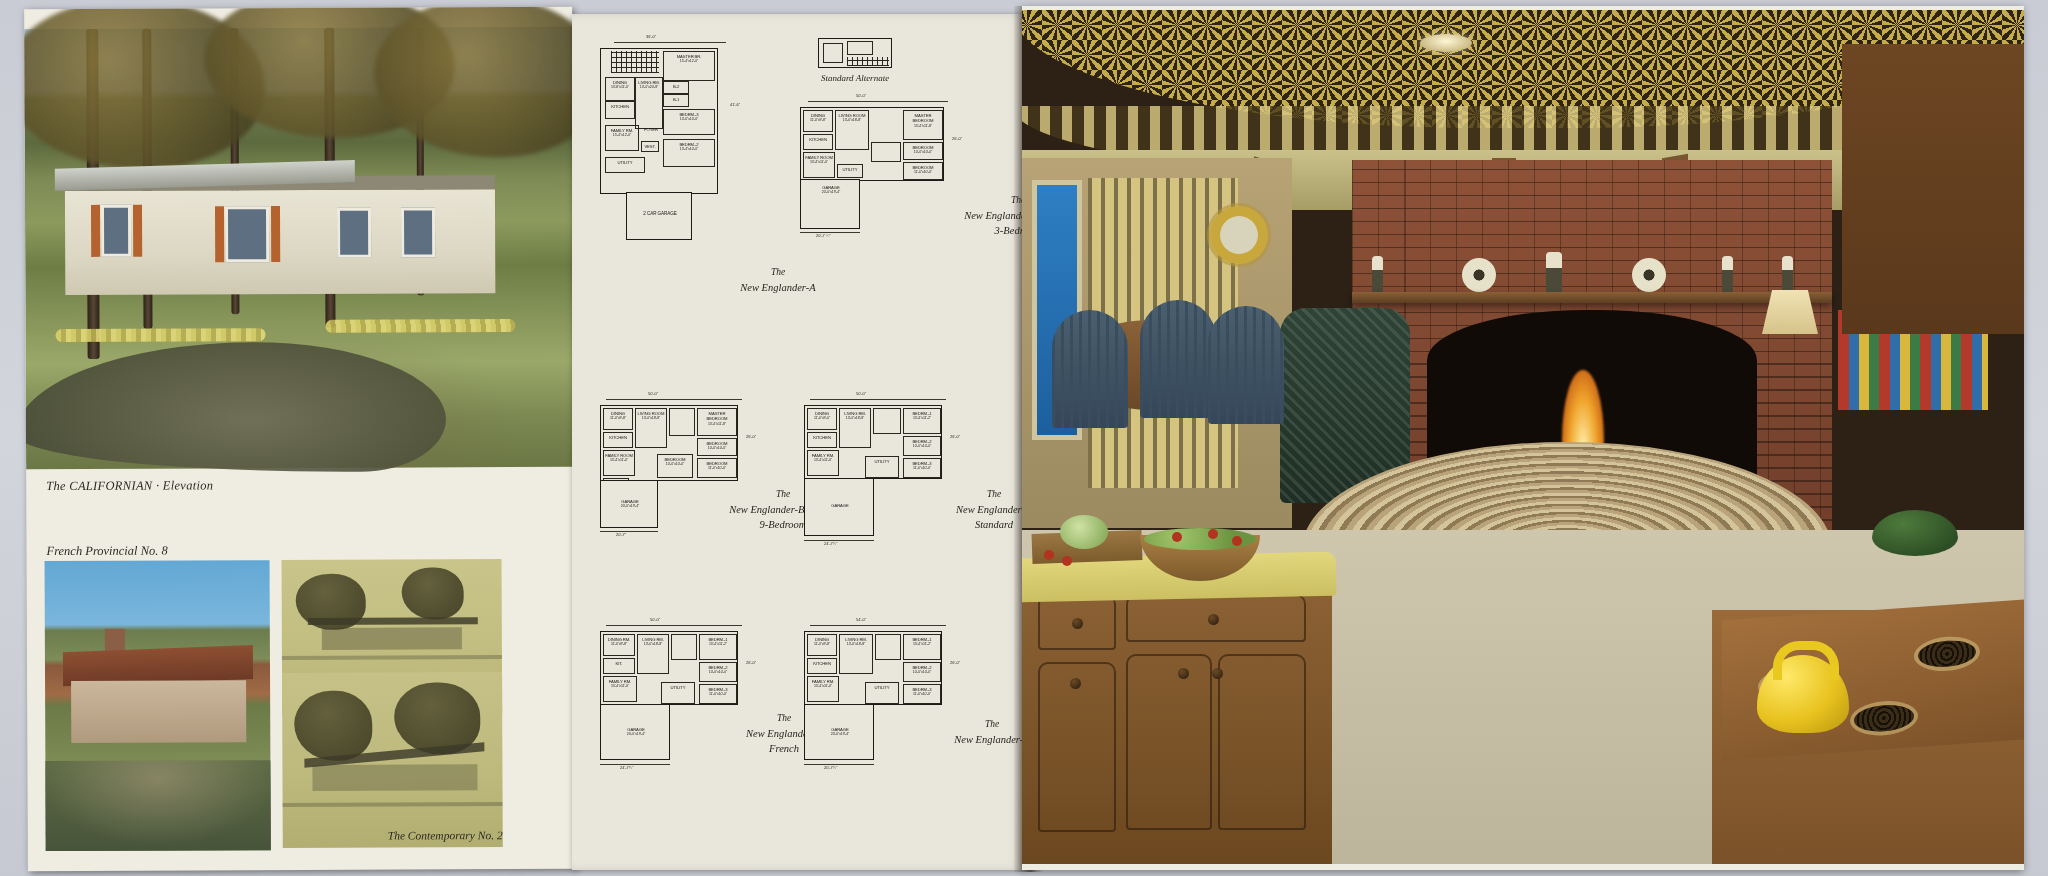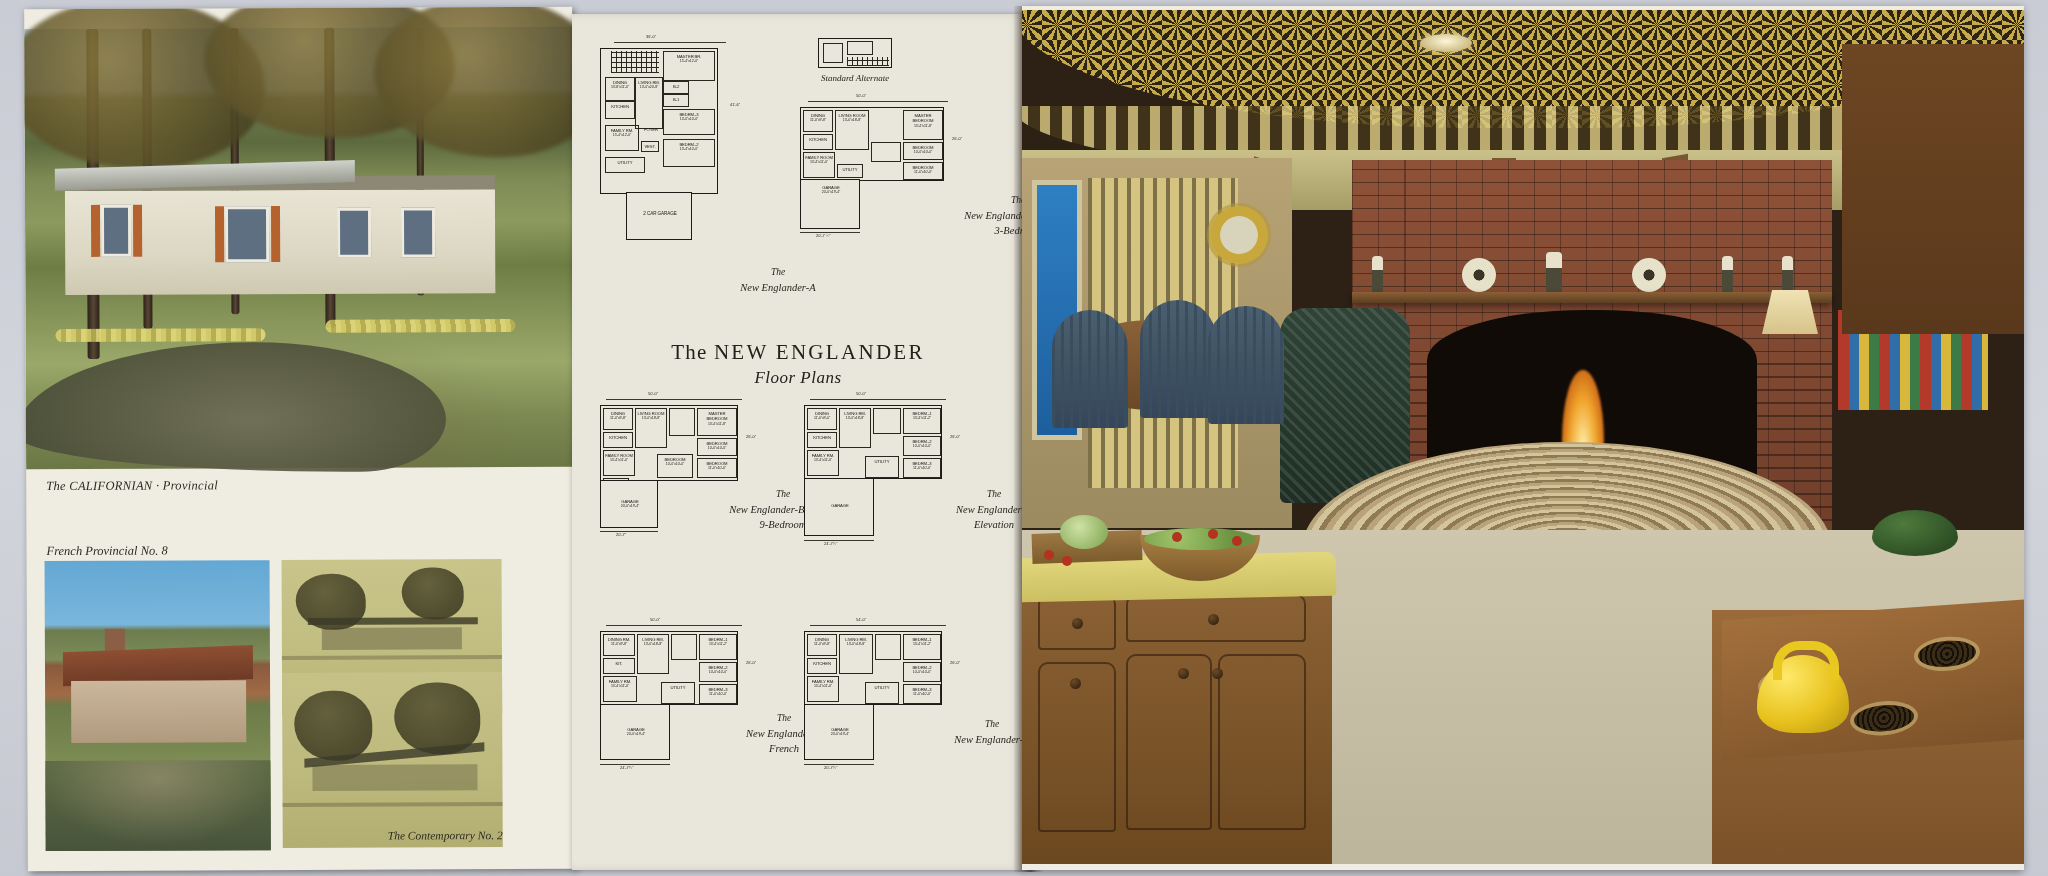--- a/index.html
+++ b/index.html
@@ -430,21 +430,21 @@
         <div class="shutter" style="left:206px;top:16px;height:56px;"></div>
         <div class="win" style="left:272px;top:18px;width:34px;height:50px;"></div>
         <div class="win" style="left:336px;top:18px;width:34px;height:50px;"></div>
       </div>
 
       <div class="flowers" style="left:30px;top:300px;width:210px;"></div>
       <div class="flowers" style="left:300px;top:292px;width:190px;"></div>
       <div class="drive"></div>
     </div>
 
-    <div class="cap cap-main">The CALIFORNIAN  ·  Provincial</div>
+    <div class="cap cap-main">The CALIFORNIAN  ·  Elevation</div>
 
     <div class="cap cap-fp">French Provincial No. 8</div>
 
     <div class="photo-fp">
       <div class="chim"></div>
       <div class="roof"></div>
       <div class="body"></div>
       <div class="refl"></div>
     </div>
 
@@ -590,22 +590,20 @@
       <div class="dimlbl" style="left:16px;top:131px;">20'-7 ½"</div>
 
       <div class="pcap" style="left:148px;top:92px;width:140px;">
         <span class="the">The</span>
         <span>New Englander-B Deluxe</span><br>
         <span>3-Bedroom</span>
       </div>
     </div>
 
     <div class="mid-title" style="top:326px;">
-      <div class="t1"><span>The </span><b>NEW ENGLANDER</b></div>
-      <div class="t2">Floor Plans</div>
     </div>
 
     <div class="plan" style="left:28px;top:386px;">
       <div class="dimlbl" style="left:48px;top:-9px;">50'-0"</div>
       <div class="dimline" style="left:6px;top:-1px;width:136px;"></div>
       <div class="dimlbl" style="left:146px;top:34px;">26'-0"</div>
 
       <div class="plan-box" style="width:138px;height:76px;margin-top:5px;">
         <div class="rm" style="left:2px;top:2px;width:30px;height:22px;">
           <span>DINING</span>
@@ -703,21 +701,21 @@
         <div class="rm" style="left:4px;top:22px;width:62px;height:14px;border:none;">
           <span>GARAGE</span>
         </div>
       </div>
       <div class="dimline" style="left:0;top:140px;width:70px;"></div>
       <div class="dimlbl" style="left:20px;top:141px;">24'-7¼"</div>
 
       <div class="pcap" style="left:130px;top:88px;width:120px;">
         <span class="the">The</span>
         <span>New Englander-C</span><br>
-        <span>Elevation</span>
+        <span>Standard</span>
       </div>
     </div>
 
     <div class="plan" style="left:28px;top:612px;">
       <div class="dimlbl" style="left:50px;top:-9px;">50'-0"</div>
       <div class="dimline" style="left:6px;top:-1px;width:136px;"></div>
       <div class="dimlbl" style="left:146px;top:34px;">26'-0"</div>
 
       <div class="plan-box" style="width:138px;height:74px;margin-top:5px;">
         <div class="rm" style="left:2px;top:2px;width:32px;height:22px;">

